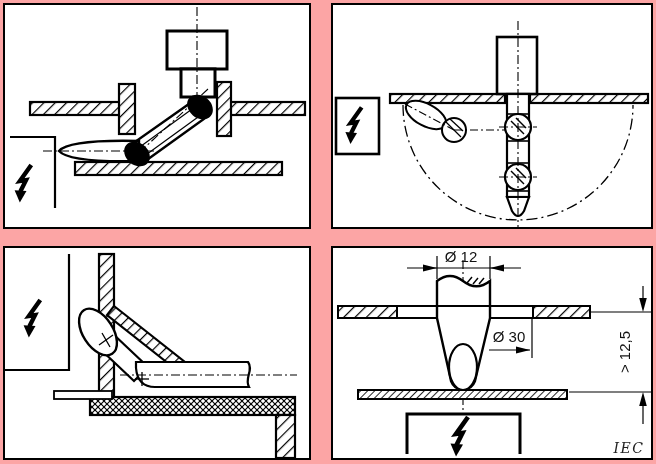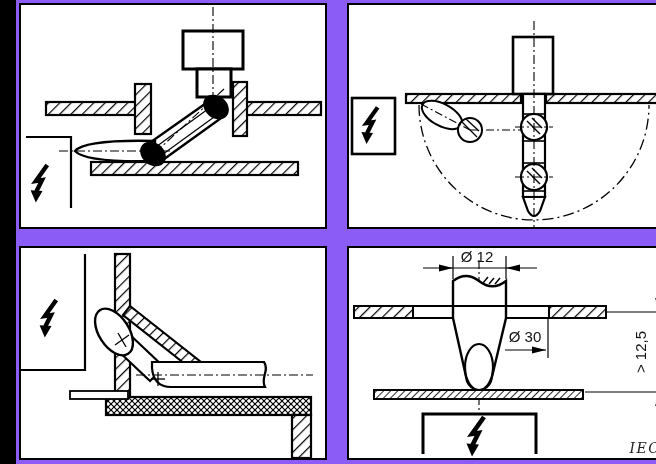--- a/index.html
+++ b/index.html
@@ -1,18 +1,18 @@
 <!DOCTYPE html>
 <html><head>
 <meta charset="utf-8">
 <style>
   html,body{margin:0;padding:0;background:#000;}
   body{width:656px;height:464px;position:relative;overflow:hidden;
        font-family:"Liberation Sans",sans-serif;}
-  .stage{position:absolute;inset:0;background:#8b5cf6;margin-left:16px;}
+  .stage{position:absolute;inset:0;background:#fca5a5;}
   .panel{position:absolute;background:#fff;border:2px solid #000;box-sizing:border-box;}
   #panel-tl{left:3px;top:3px;width:308px;height:226px;}
   #panel-tr{left:331px;top:3px;width:322px;height:226px;}
   #panel-bl{left:3px;top:246px;width:308px;height:214px;}
   #panel-br{left:331px;top:246px;width:322px;height:214px;}
   svg{display:block;}
   .ln{stroke:#000;fill:none;}
   .dim-text{font-family:"Liberation Sans",sans-serif;font-size:15px;fill:#111;}
   .iec-text{font-family:"DejaVu Serif",serif;font-style:italic;font-size:14px;
             letter-spacing:1.5px;fill:#222;}

